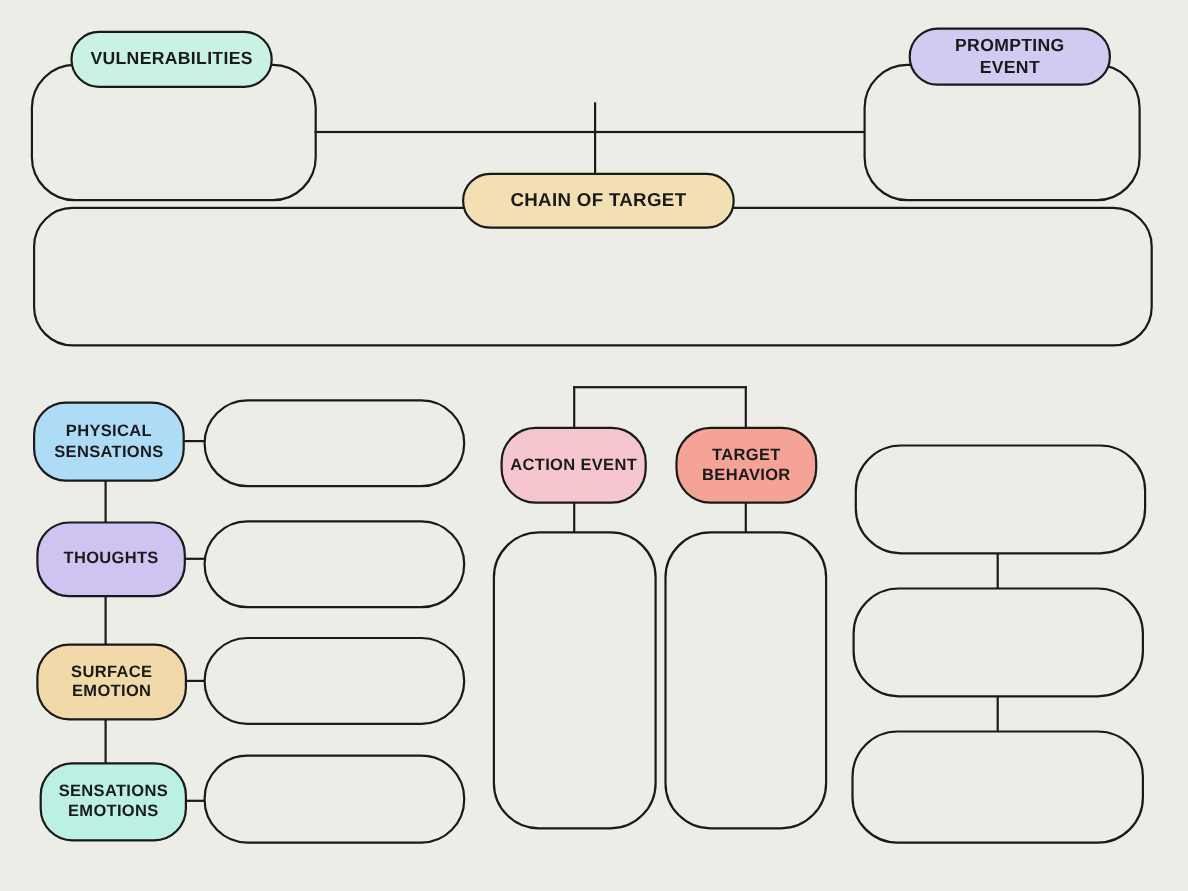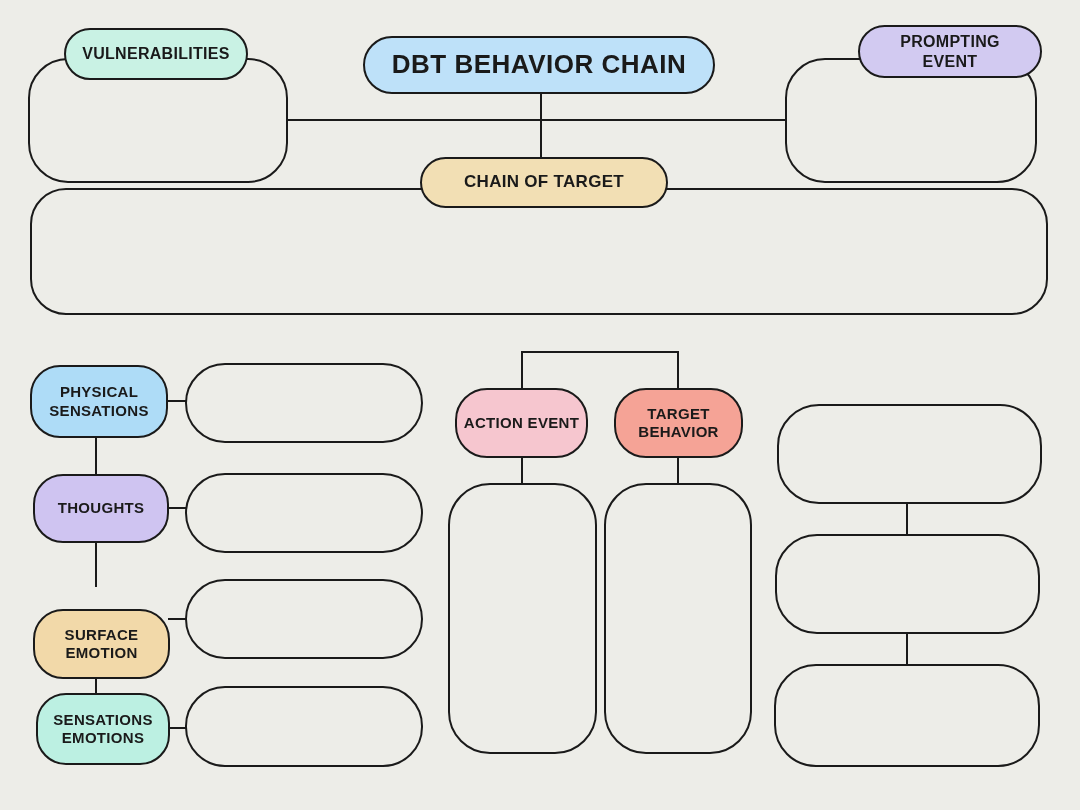--- a/index.html
+++ b/index.html
@@ -34,34 +34,34 @@
     font-weight: bold;
     color: #1A1A1A;
     white-space: pre-line;
     line-height: 1.22;
     letter-spacing: 0.3px;
   }
 
   
   #pill-title        { left: 363px; top: 36px;  width: 352px; height: 58px; border-radius: 29px; font-size: 26px; letter-spacing: 0.5px; }
   #pill-vuln         { left: 64px;  top: 28px;  width: 184px; height: 52px; border-radius: 26px; font-size: 16px; }
-  #pill-prompt       { left: 858px; top: 25px;  width: 184px; height: 53px; border-radius: 27px; font-size: 16px; }
+  #pill-prompt       { left: 826px; top: 25px;  width: 184px; height: 53px; border-radius: 27px; font-size: 16px; }
   #pill-chain        { left: 420px; top: 157px; width: 248px; height: 51px; border-radius: 26px; font-size: 17px; }
 
   #box-vuln          { left: 28px;  top: 58px;  width: 260px; height: 125px; border-radius: 40px; }
   #box-prompt        { left: 785px; top: 58px;  width: 252px; height: 125px; border-radius: 40px; }
   #box-chain         { left: 30px;  top: 188px; width: 1018px; height: 127px; border-radius: 36px; }
 
   #line-title-chain  { left: 540px; top: 93px;  width: 2px;   height: 66px; }
   #line-vuln-prompt  { left: 286px; top: 119px; width: 500px; height: 2px; }
 
   
   #pill-physical     { left: 30px; top: 365px; width: 138px; height: 73px; border-radius: 30px; font-size: 15px; }
   #pill-thoughts     { left: 33px; top: 474px; width: 136px; height: 69px; border-radius: 30px; font-size: 15px; }
-  #pill-surface      { left: 33px; top: 585px; width: 137px; height: 70px; border-radius: 30px; font-size: 15px; margin-top: 24px; }
+  #pill-surface      { left: 33px; top: 585px; width: 137px; height: 70px; border-radius: 30px; font-size: 15px; }
   #pill-underlying   { left: 36px; top: 693px; width: 134px; height: 72px; border-radius: 30px; font-size: 15px; }
 
   #box-row1          { left: 185px; top: 363px; width: 238px; height: 80px; border-radius: 40px; }
   #box-row2          { left: 185px; top: 473px; width: 238px; height: 80px; border-radius: 40px; }
   #box-row3          { left: 185px; top: 579px; width: 238px; height: 80px; border-radius: 40px; }
   #box-row4          { left: 185px; top: 686px; width: 238px; height: 81px; border-radius: 40px; }
 
   #line-phys-thoughts    { left: 95px;  top: 436px; width: 2px;  height: 40px; }
   #line-thoughts-surface { left: 95px;  top: 541px; width: 2px;  height: 46px; }
   #line-surface-under    { left: 95px;  top: 653px; width: 2px;  height: 42px; }
@@ -119,21 +119,20 @@
   <div class="box" id="box-row1"></div>
   <div class="box" id="box-row2"></div>
   <div class="box" id="box-row3"></div>
   <div class="box" id="box-row4"></div>
   <div class="box" id="box-action"></div>
   <div class="box" id="box-target"></div>
   <div class="box" id="box-conseq1"></div>
   <div class="box" id="box-conseq2"></div>
   <div class="box" id="box-conseq3"></div>
 
-  <div class="pill" id="pill-title" style="background-color: rgb(190, 225, 249);">DBT BEHAVIOR CHAIN</div>
   <div class="pill" id="pill-vuln" style="background-color: rgb(201, 242, 228);">VULNERABILITIES</div>
   <div class="pill" id="pill-prompt" style="background-color: rgb(210, 202, 241);">PROMPTING
 EVENT</div>
   <div class="pill" id="pill-chain" style="background-color: rgb(242, 223, 180);">CHAIN OF TARGET</div>
   <div class="pill" id="pill-physical" style="background-color: rgb(174, 220, 247);">PHYSICAL
 SENSATIONS</div>
   <div class="pill" id="pill-thoughts" style="background-color: rgb(207, 196, 241);">THOUGHTS</div>
   <div class="pill" id="pill-surface" style="background-color: rgb(242, 217, 169);">SURFACE
 EMOTION</div>
   <div class="pill" id="pill-underlying" style="background-color: rgb(188, 240, 226);">SENSATIONS

